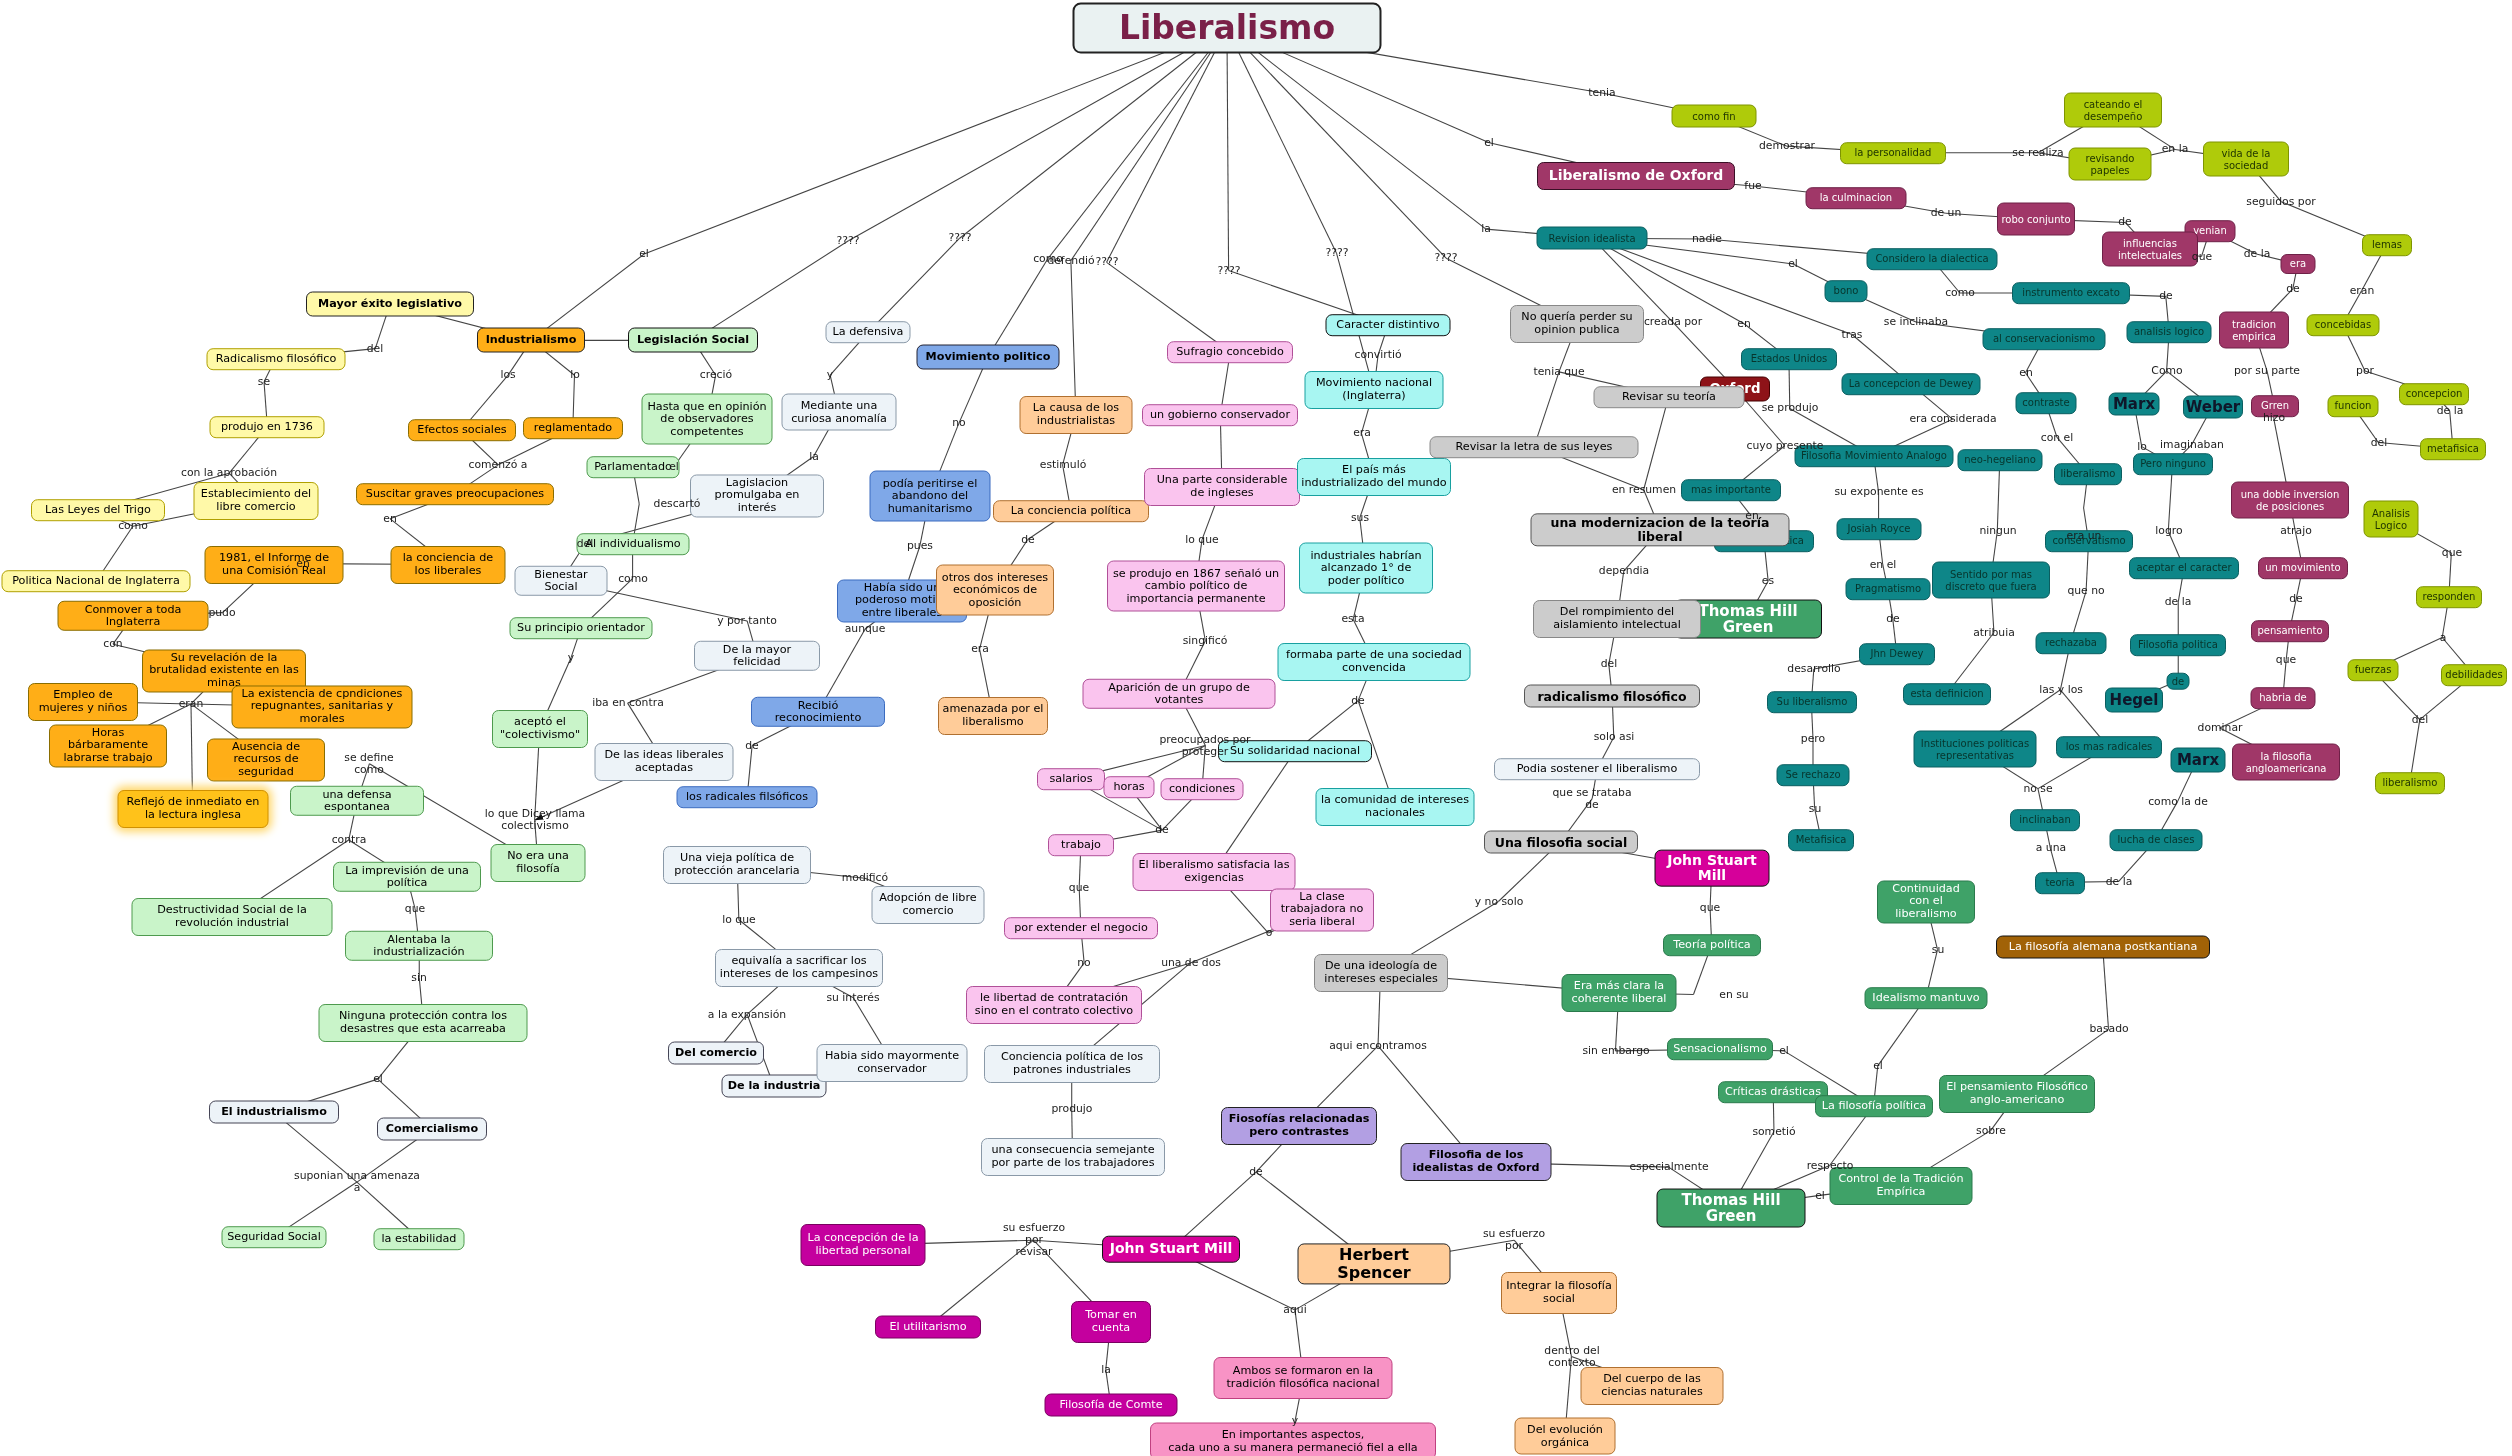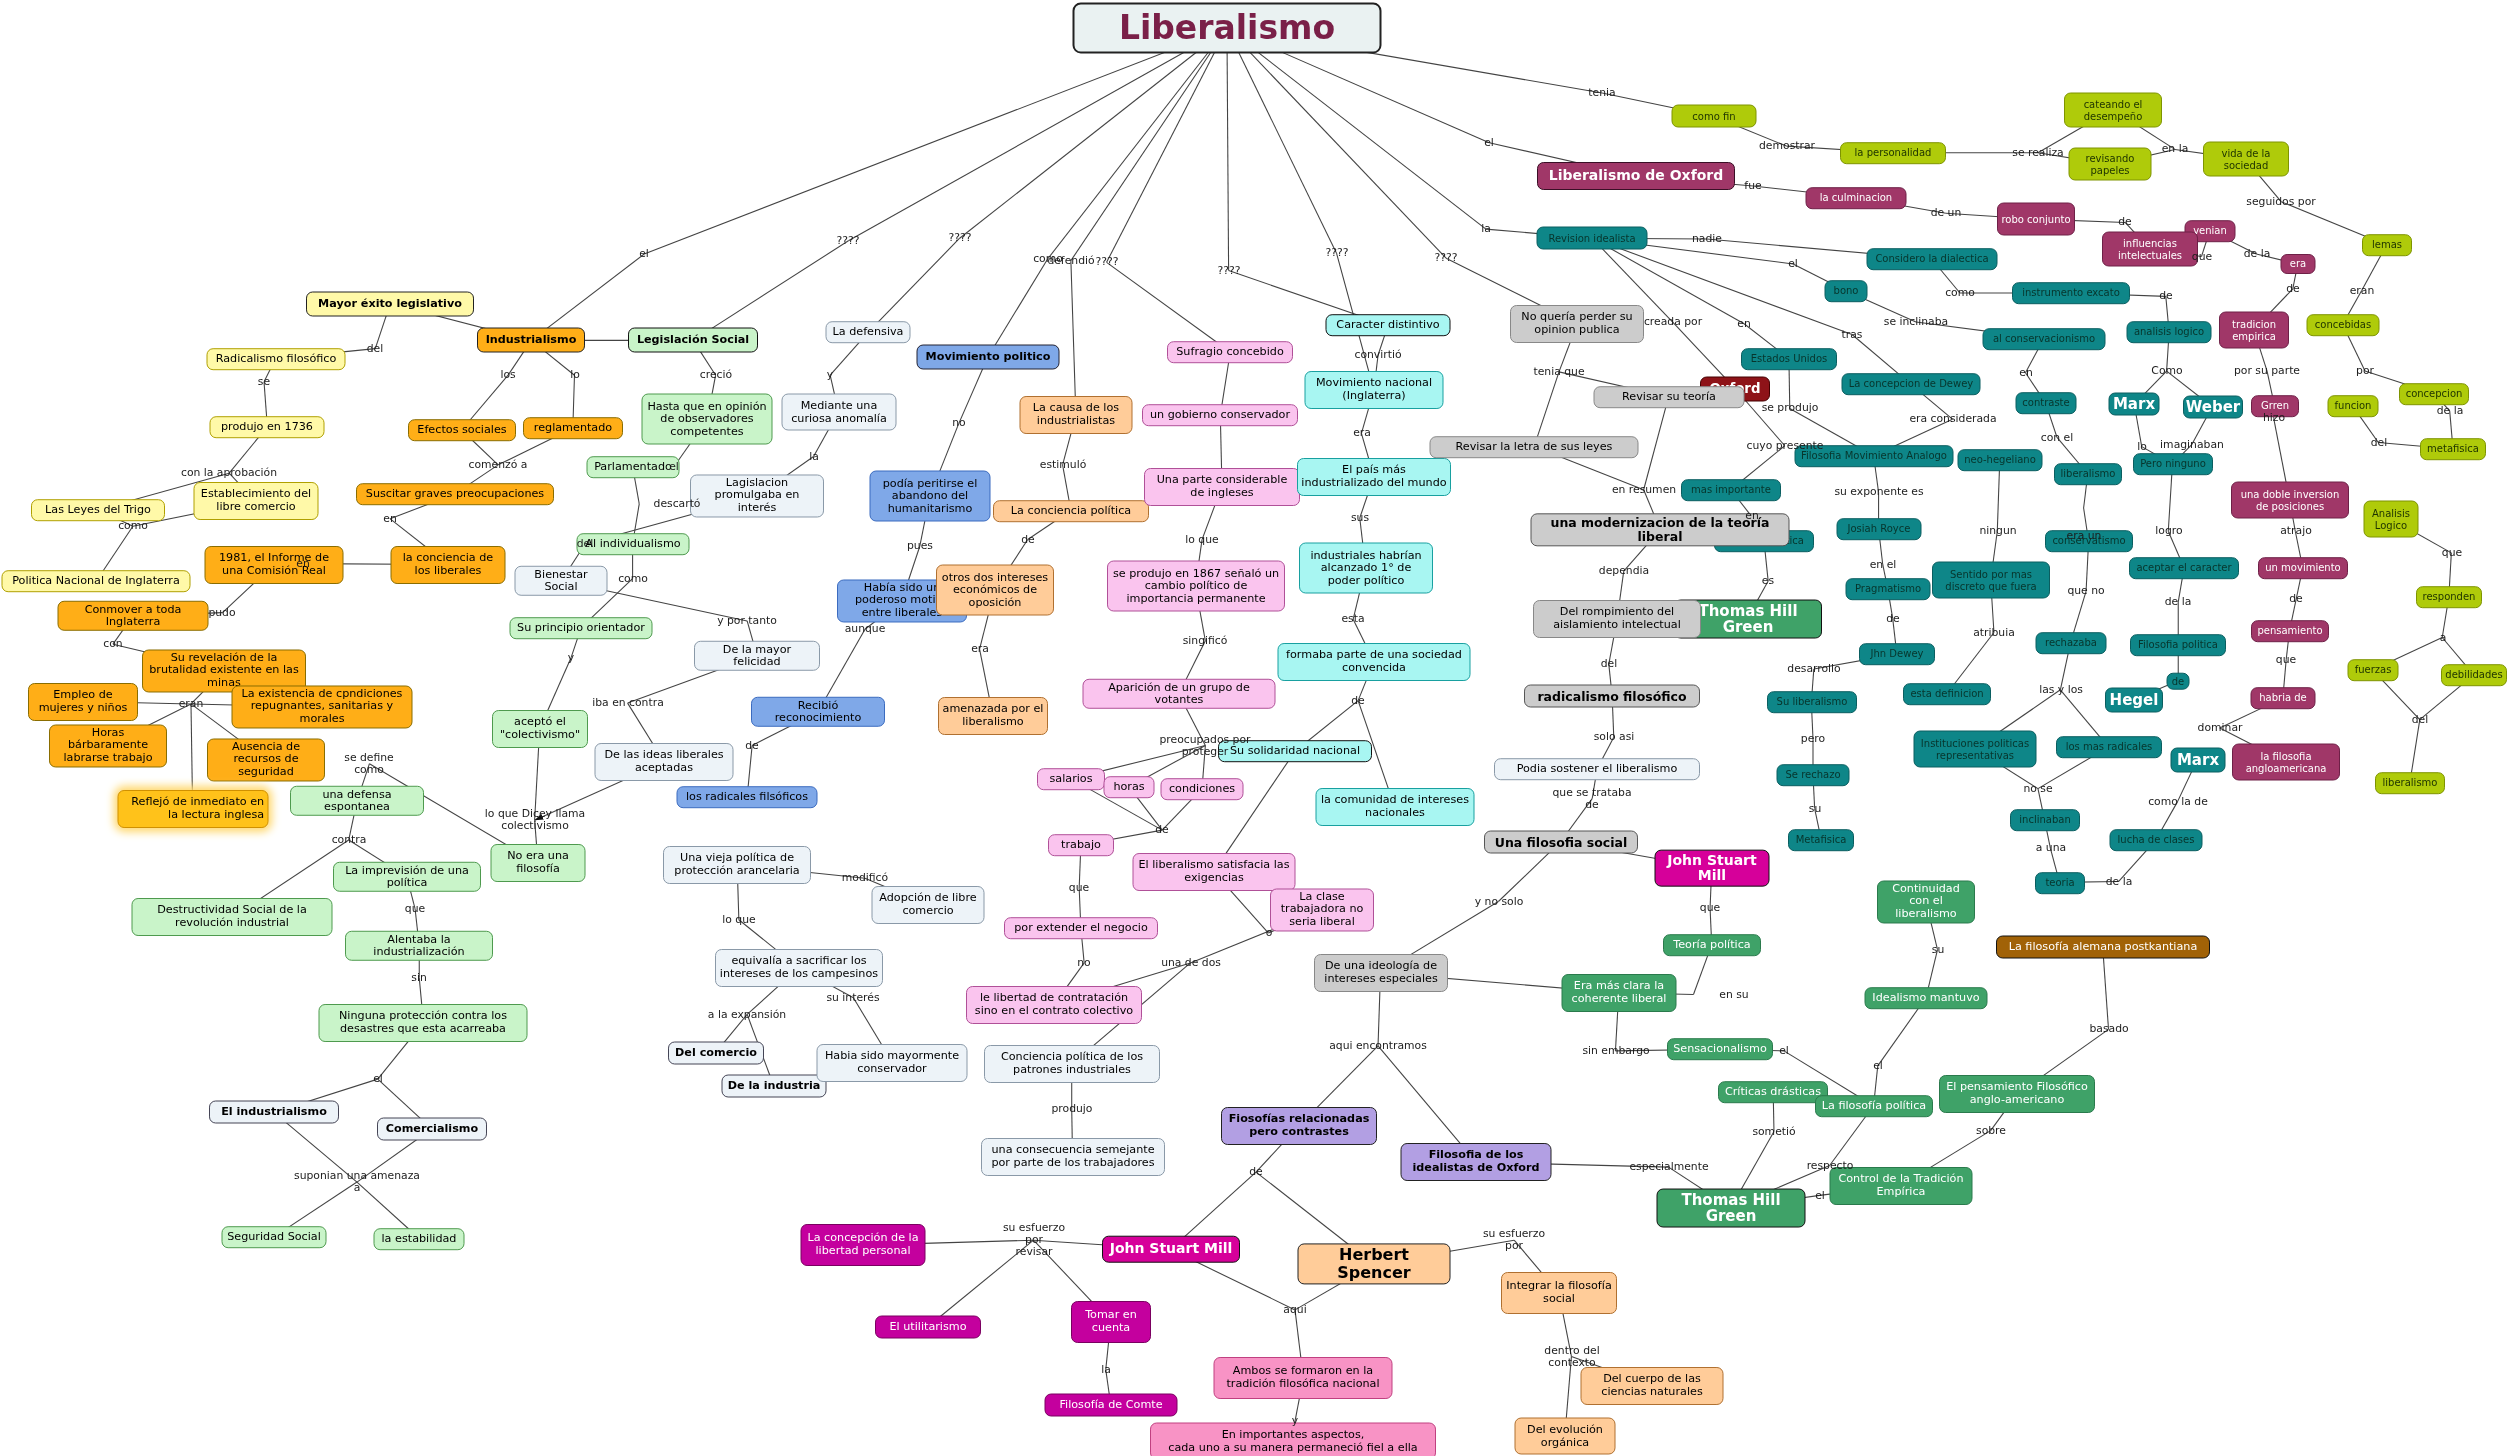--- a/index.html
+++ b/index.html
@@ -22,21 +22,21 @@
   .whiteB{background:#EDF3F8;border:1.2px solid #445;font-weight:bold;}
   .blue{background:#7FA8E8;border:0.8px solid #3b6bbf;}
   .blueB{background:#7FA8E8;border:1.2px solid #223;font-weight:bold;}
   .cyan{background:#A8F6F2;border:0.8px solid #18a0a0;}
   .cyanB{background:#A8F6F2;border:1.2px solid #111;}
   .pink{background:#FAC4EE;border:0.8px solid #b05098;}
   .pink2{background:#F893C5;border:0.8px solid #c04080;}
   .peach{background:#FFCC99;border:0.8px solid #b07030;}
   .peachB{background:#FFCC99;border:1.2px solid #222;font-weight:bold;font-size:16px;}
   .teal{background:#0E8688;border:0.8px solid #0a5e60;color:#07352c;font-size:10px;}
-  .tealB{background:#0E8688;border:0.8px solid #0a5e60;color:#ffffff;font-weight:bold;font-size:15px;}
+  .tealB{background:#0E8688;border:0.8px solid #0a5e60;color:#0f172a;font-weight:bold;font-size:15px;}
   .yg{background:#AFCB0A;border:0.8px solid #7e9400;color:#1d3300;font-size:10px;}
   .purple{background:#A03768;border:0.8px solid #6e2047;color:#fff;font-size:10px;}
   .purpleB{background:#A03768;border:1.2px solid #3a0f26;color:#fff;font-weight:bold;font-size:14px;}
   .magenta{background:#C4009E;border:0.8px solid #7a0060;color:#fff;}
   .magentaB{background:#D6009A;border:1.2px solid #111;color:#fff;font-weight:bold;font-size:14px;}
   .gray{background:#CCCCCC;border:0.8px solid #888;}
   .grayB{background:#CCCCCC;border:1.2px solid #555;font-weight:bold;font-size:12.5px;}
   .lavender{background:#B29FE3;border:1.2px solid #222;font-weight:bold;}
   .darkred{background:#8E1318;border:1.2px solid #400;color:#fff;font-weight:bold;font-size:13.3px;}
   .green{background:#3FA268;border:0.8px solid #2a7a4c;color:#fff;}
@@ -480,21 +480,21 @@
       <div class="node paleyellow" style="left: 96px; top: 581px; width: 189px; min-height: 21.6px; white-space: pre-line;">Politica Nacional de Inglaterra</div>
       <div class="node orange" style="left: 274px; top: 565px; width: 139px; min-height: 38px; white-space: pre-line;">1981, el Informe de una Comisión Real</div>
       <div class="node orange" style="left: 448px; top: 565px; width: 115px; min-height: 38px; white-space: pre-line;">la conciencia de los liberales</div>
       <div class="node orange" style="left: 455px; top: 494px; width: 198px; min-height: 21.6px; white-space: pre-line;">Suscitar graves preocupaciones</div>
       <div class="node orange" style="left: 133px; top: 616px; width: 151px; min-height: 21.6px; white-space: pre-line;">Conmover a toda Inglaterra</div>
       <div class="node orange" style="left: 224px; top: 671px; width: 164px; min-height: 38px; white-space: pre-line;">Su revelación de la brutalidad existente en las minas</div>
       <div class="node orange" style="left: 83px; top: 702px; width: 110px; min-height: 38px; white-space: pre-line;">Empleo de mujeres y niños</div>
       <div class="node orange" style="left: 322px; top: 707px; width: 181px; min-height: 38px; white-space: pre-line;">La existencia de cpndiciones repugnantes, sanitarias y morales</div>
       <div class="node orange" style="left: 108px; top: 746px; width: 118px; min-height: 38px; white-space: pre-line;">Horas bárbaramente labrarse trabajo</div>
       <div class="node orange" style="left: 266px; top: 760px; width: 118px; min-height: 38px; white-space: pre-line;">Ausencia de recursos de seguridad</div>
-      <div class="node orangeG" style="left: 193px; top: 809px; width: 151px; min-height: 38px; white-space: pre-line; text-align: right;">Reflejó de inmediato en la lectura inglesa</div>
+      <div class="node orangeG" style="left: 193px; top: 809px; width: 151px; min-height: 38px; white-space: pre-line;">Reflejó de inmediato en la lectura inglesa</div>
       <div class="node orangeB" style="left: 531px; top: 340px; width: 108px; min-height: 25px; white-space: pre-line;">Industrialismo</div>
       <div class="node mintB" style="left: 693px; top: 340px; width: 130px; min-height: 25px; white-space: pre-line;">Legislación Social</div>
       <div class="node orange" style="left: 462px; top: 430px; width: 108px; min-height: 21.6px; white-space: pre-line;">Efectos sociales</div>
       <div class="node orange" style="left: 573px; top: 428px; width: 100px; min-height: 21.6px; white-space: pre-line;">reglamentado</div>
       <div class="node mint" style="left: 707px; top: 419px; width: 131px; min-height: 51px; white-space: pre-line;">Hasta que en opinión de observadores competentes</div>
       <div class="node mint" style="left: 633px; top: 467px; width: 93px; min-height: 21.6px; white-space: pre-line;">Parlamentado</div>
       <div class="node mint" style="left: 633px; top: 544px; width: 113px; min-height: 21.6px; white-space: pre-line;">Al individualismo</div>
       <div class="node mint" style="left: 581px; top: 628px; width: 143px; min-height: 21.6px; white-space: pre-line;">Su principio orientador</div>
       <div class="node mint" style="left: 540px; top: 729px; width: 96px; min-height: 38px; white-space: pre-line;">aceptó el "colectivismo"</div>
       <div class="node mint" style="left: 538px; top: 863px; width: 95px; min-height: 38px; white-space: pre-line;">No era una filosofía</div>

